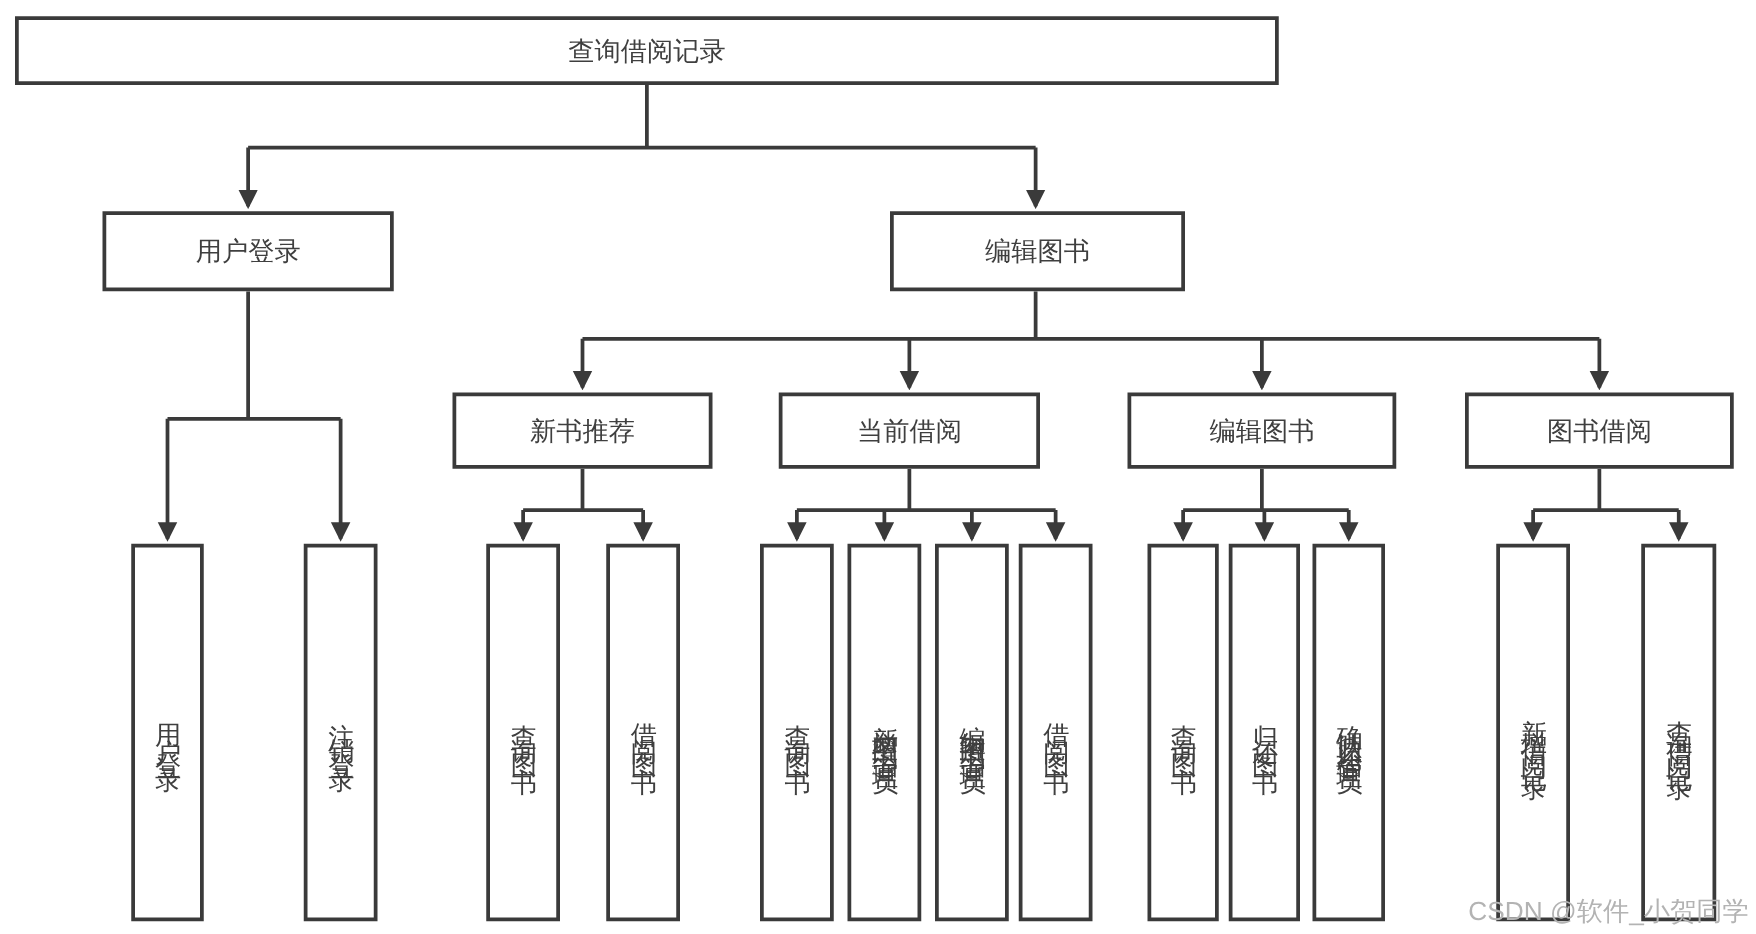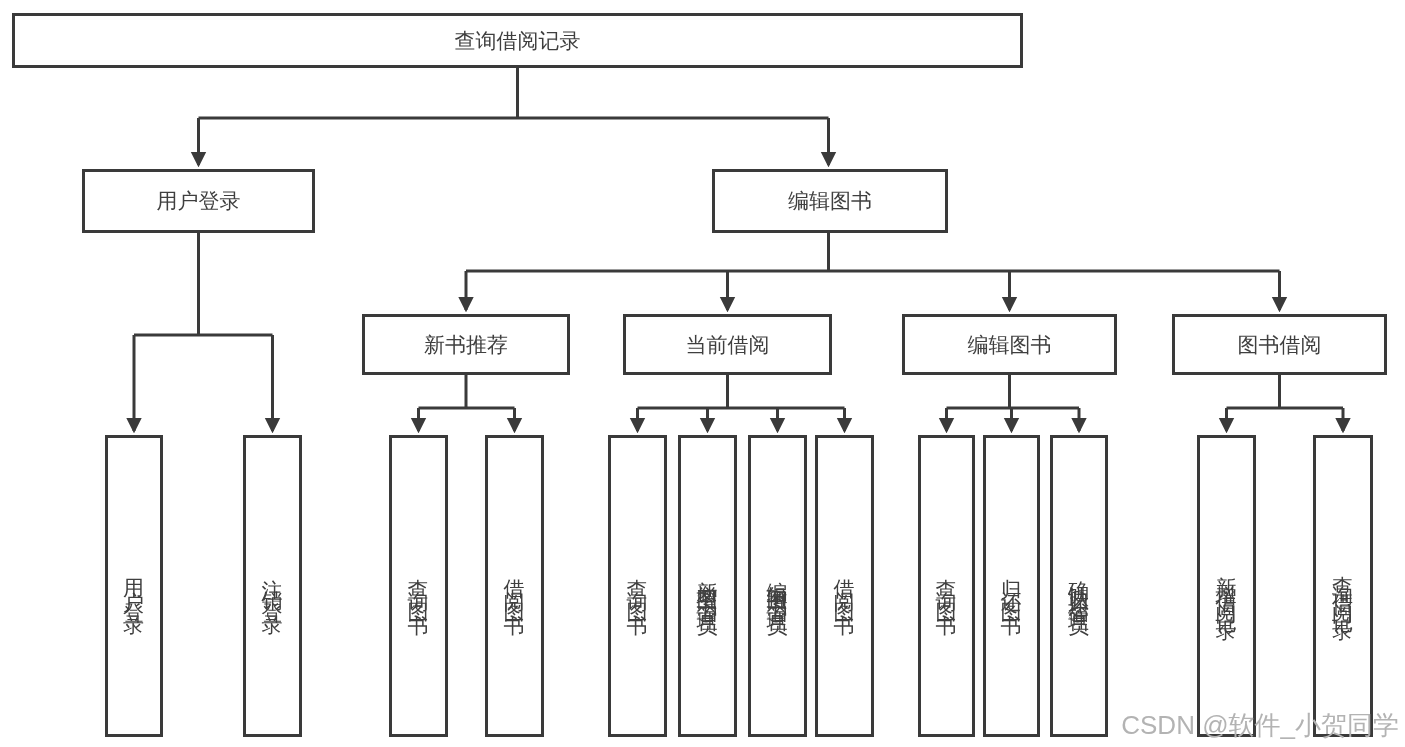--- a/index.html
+++ b/index.html
@@ -18,21 +18,21 @@
   .hlabel{font-size:21px;color:#3f3f3f;white-space:nowrap;}
   .vlabel{
     writing-mode:vertical-rl;text-orientation:mixed;
     font-size:21px;color:#3f3f3f;line-height:1;
   }
   .sp4{letter-spacing:12px;}
   .sp6{letter-spacing:9px;}
   .sp9{letter-spacing:5px;}
   .watermark{
     position:absolute;right:6px;bottom:4px;
-    font-size:26px;color:#b3b3b3;white-space:nowrap;
+    font-size:21px;color:#b3b3b3;white-space:nowrap;
   }
 </style>
 </head>
 <body>
 
 <div style="position:absolute;left:0;top:0;width:1405px;height:747px;">
 
   <svg class="connectors" width="1405" height="747" aria-hidden="true">
     <defs>
       <marker id="arw" viewBox="0 0 10 10" refX="8.5" refY="5" markerWidth="5.2" markerHeight="7" orient="auto-start-reverse">

